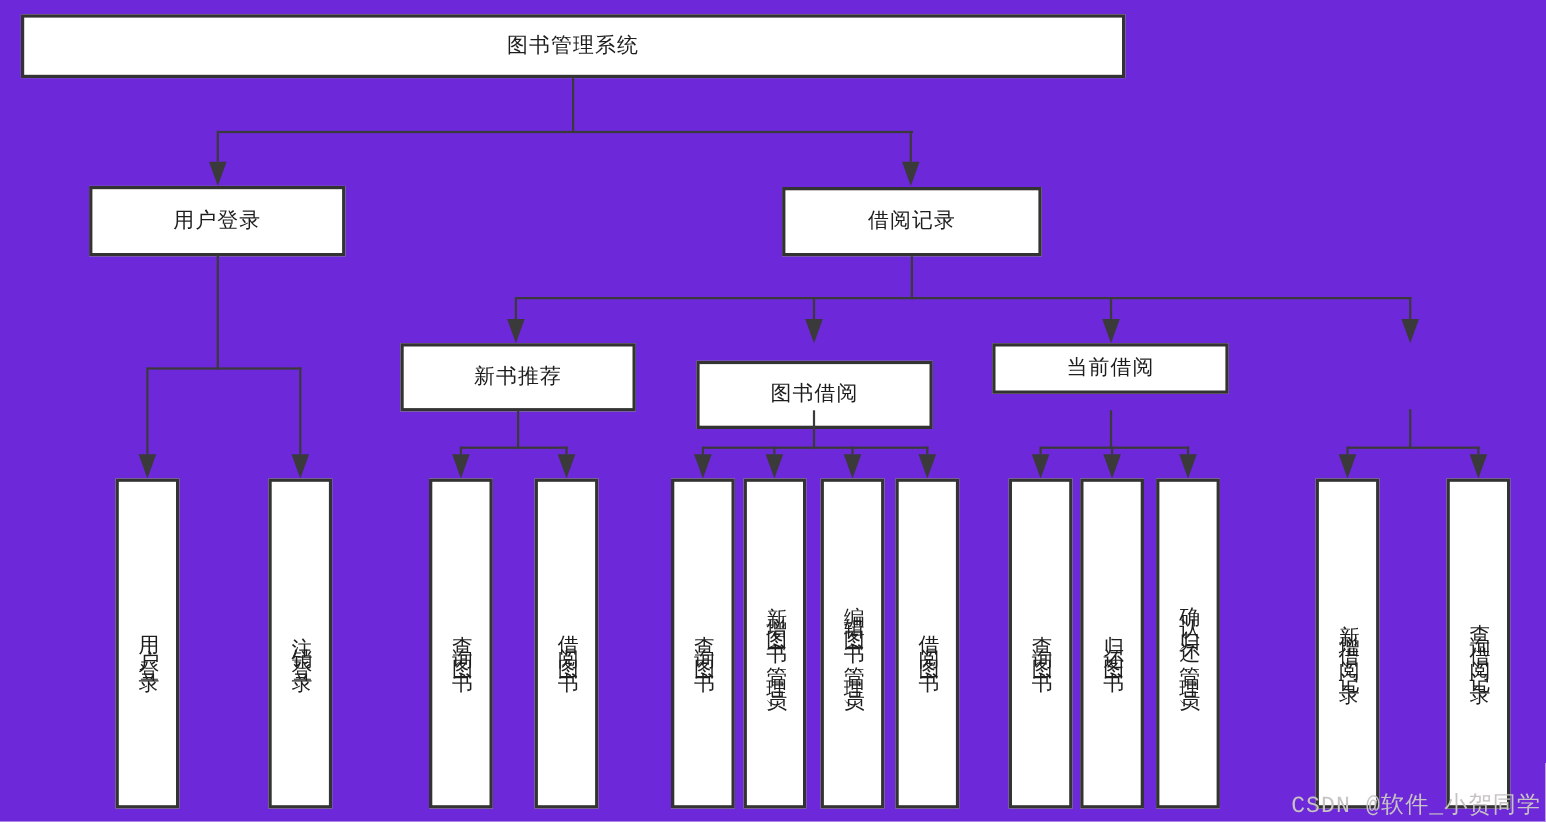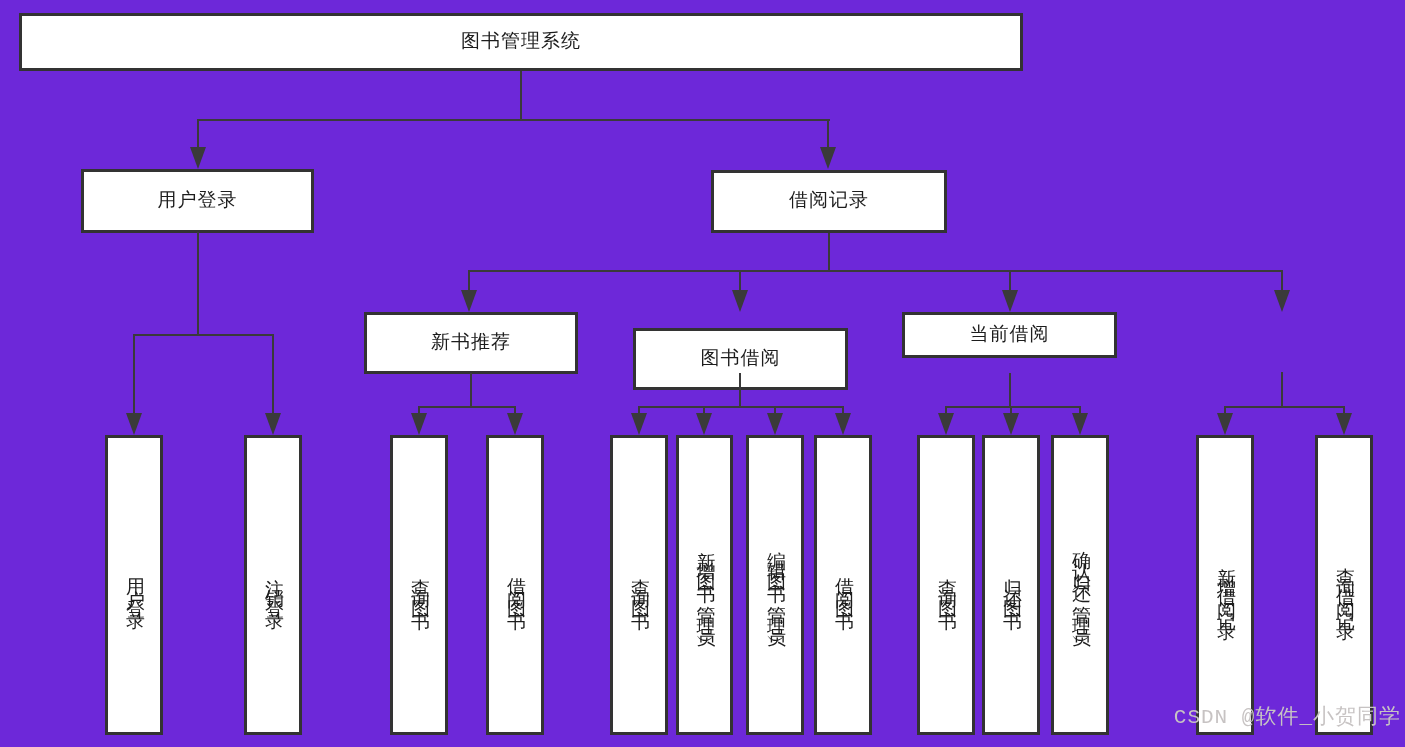--- a/index.html
+++ b/index.html
@@ -19,21 +19,21 @@
   }
   .vline{position:absolute;width:2px;background:#3a3a3a;}
   .hline{position:absolute;height:2px;background:#3a3a3a;}
   .arrow{position:absolute;width:2px;background:#3a3a3a;}
   .arrow .head{
     position:absolute;top:100%;left:50%;transform:translateX(-50%);
     width:0;height:0;border-left:8px solid transparent;border-right:8px solid transparent;
     border-top:22px solid #3a3a3a;
   }
   .watermark{
-    position:absolute;right:4px;bottom:17px;font-size:21px;color:#c7c3c3;
+    position:absolute;right:4px;bottom:2px;font-size:21px;color:#c7c3c3;
     letter-spacing:1px;z-index:5;white-space:nowrap;
   }
 </style>
 </head>
 <body>
 
 <div class="stage">
 
   <div class="box" style="left:19px;top:13px;width:1004px;height:58px">
     <span class="lbl">图书管理系统</span>

